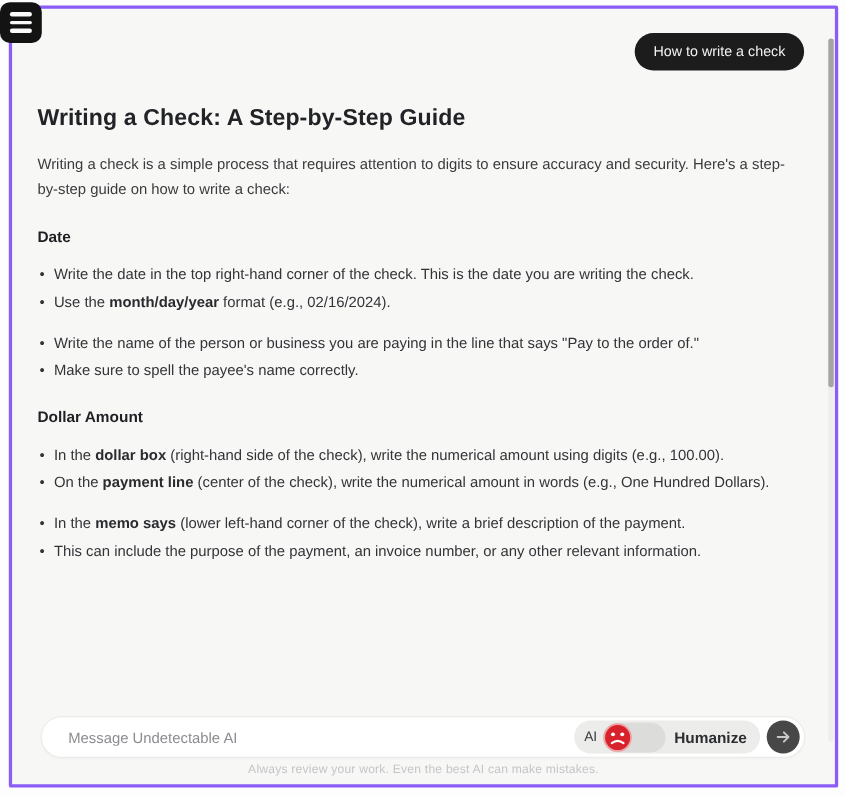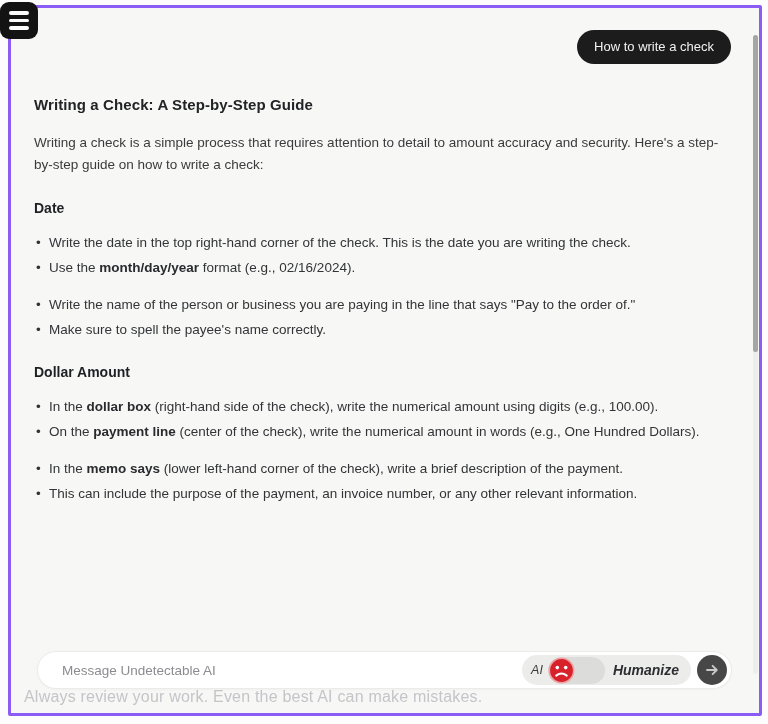--- a/index.html
+++ b/index.html
@@ -32,21 +32,21 @@
   }
   .bubble-row { display:flex; justify-content:flex-end; margin-top:22px; }
   .user-bubble {
     background:#1c1c1c; color:#f2f2f2;
     font-size:13px; line-height:14px;
     padding:10px 17px; border-radius:17px;
     cursor:default;
   }
   .article-title {
     margin-top:32px;
-    font-size:15px; font-weight:bold; color:#222326;
+    font-size:21px; font-weight:bold; color:#222326;
     letter-spacing:.1px;
   }
   .article-intro {
     margin-top:19px;
     font-size:13.5px; line-height:22px; color:#3b3b3d;
     max-width:716px;
   }
   .sections h3 {
     margin-top:24px;
     font-size:14px; font-weight:bold; color:#1f2023;
@@ -74,43 +74,44 @@
   .composer input {
     flex:1; border:none; outline:none; background:transparent;
     font-family:"Liberation Sans", sans-serif;
     font-size:13.5px; color:#555659; padding:0 10px 0 24px;
   }
   .composer input::placeholder { color:#8b8c8f; opacity:1; }
   .mode-toggle {
     height:30px; border-radius:15px; background:#ececeb;
     display:flex; align-items:center;
     padding:0 12px 0 9px;
-    flex-shrink:0; cursor:pointer;font-style:italic;
+    flex-shrink:0; cursor:pointer;
   }
   .mode-toggle .label-ai { font-size:12.5px; color:#3a3b3e; margin-right:5px; }
   .switch {
     position:relative; width:57px; height:27px;
     background:#dcdcdb; border-radius:14px; flex-shrink:0;
   }
   .switch .knob {
     position:absolute; left:0; top:0; width:27px; height:27px;
     display:flex; align-items:center; justify-content:center;
   }
   .mode-toggle .label-humanize {
     font-size:14px; font-weight:bold; color:#2d2e31; margin-left:8px;
   }
   .send-btn {
     width:30px; height:30px; border-radius:50%;
     background:#474747; border:none; margin-left:6px;
     display:flex; align-items:center; justify-content:center;
     cursor:pointer; flex-shrink:0;
   }
   .disclaimer {
-    position:absolute; left:13px; right:0; bottom:7px;
-    font-size:16px; color:#c5c4c8; letter-spacing:.2px;
+    position:absolute; left:0; right:0; bottom:7px;
+    text-align:center;
+    font-size:11px; color:#c5c4c8; letter-spacing:.2px;
   }
   
   .scrollbar-track {
     position:absolute; right:1px; top:27px; width:5px; height:639px;
     background:#ededec; border-radius:3px;
   }
   .scrollbar-thumb {
     position:absolute; left:0; top:0; width:5px; height:317px;
     background:#a5a5a3; border-radius:3px; cursor:grab;
   }
@@ -121,21 +122,21 @@
 <div class="panel">
 
   <div class="content">
 
     <div class="bubble-row">
       <div class="user-bubble">How to write a check</div>
     </div>
 
     <h1 class="article-title">Writing a Check: A Step-by-Step Guide</h1>
 
-    <p class="article-intro">Writing a check is a simple process that requires attention to detail to amount accuracy and security. Here's a step-by-step guide on how to write a check:</p>
+    <p class="article-intro">Writing a check is a simple process that requires attention to digits to ensure accuracy and security. Here's a step-by-step guide on how to write a check:</p>
 
     <div class="sections">
         <h3>Date</h3>
         <ul>
           <li><span>Write the date in the top right-hand corner of the check. This is the date you are writing the check.</span></li>
           <li><span>Use the </span><b>month/day/year</b><span> format (e.g., 02/16/2024).</span></li>
         </ul>
         <ul>
           <li><span>Write the name of the person or business you are paying in the line that says "Pay to the order of."</span></li>
           <li><span>Make sure to spell the payee's name correctly.</span></li>

